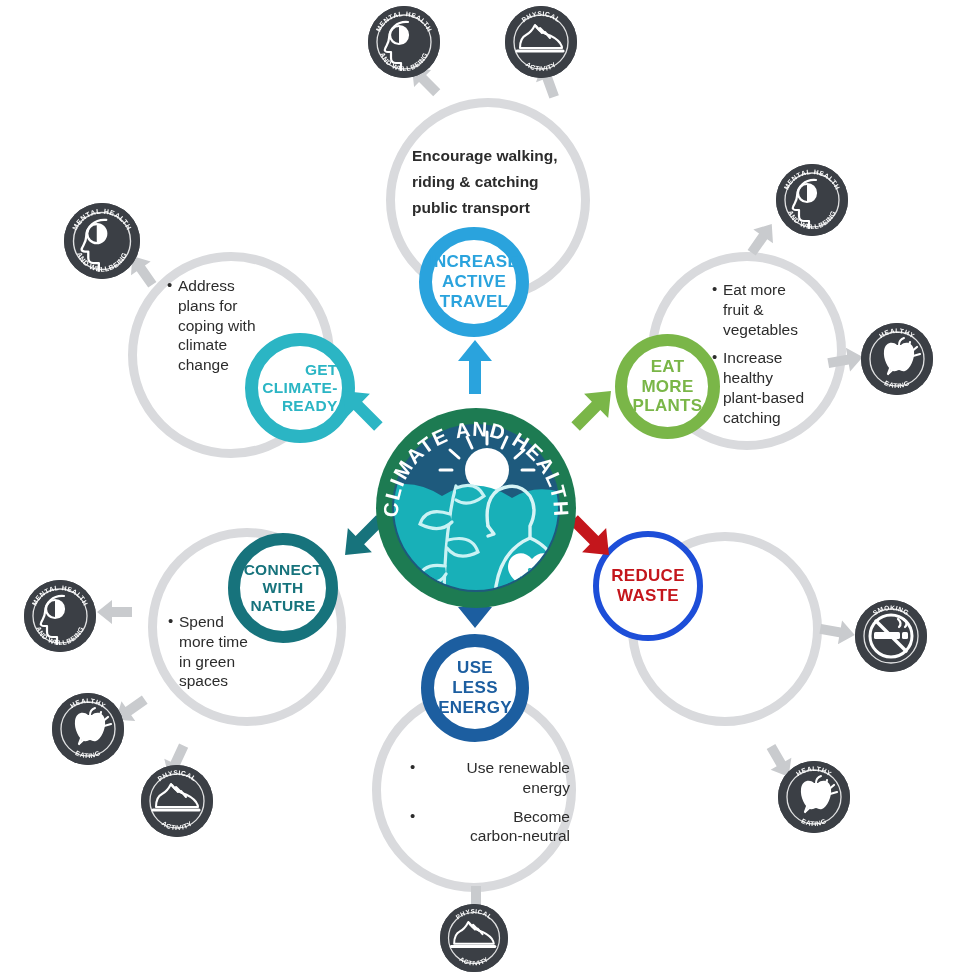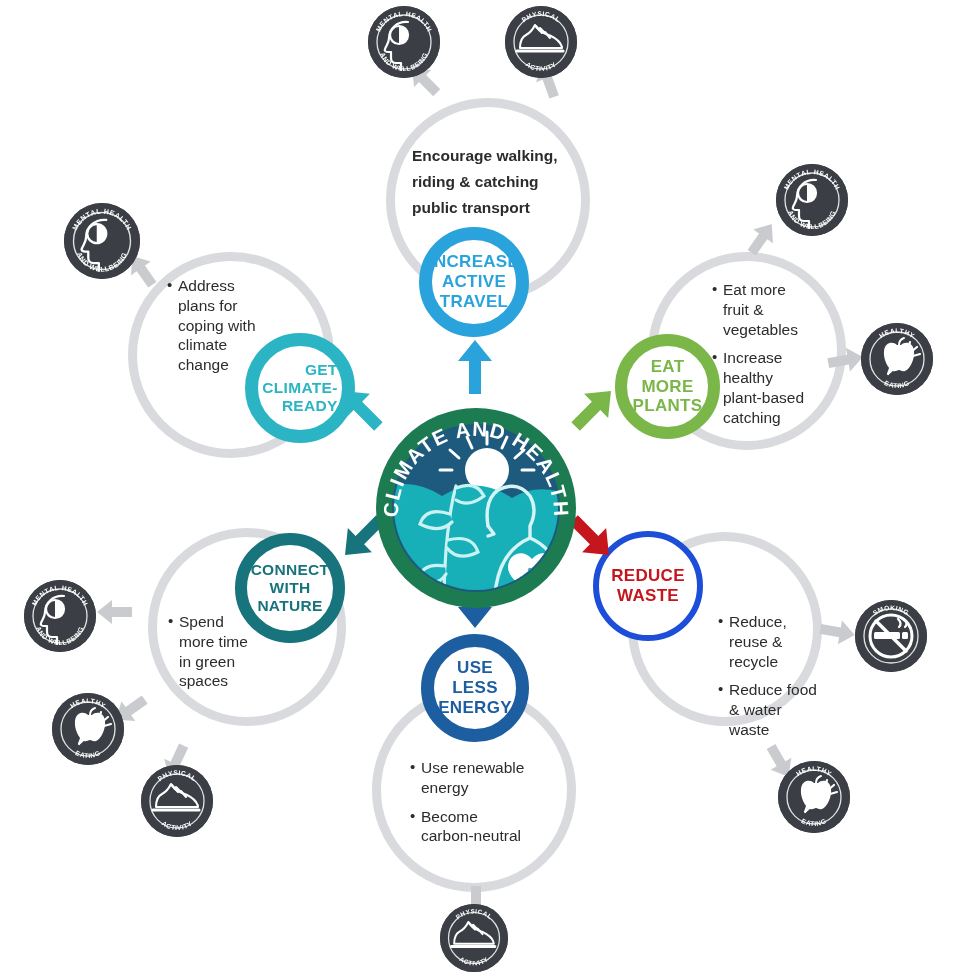--- a/index.html
+++ b/index.html
@@ -124,36 +124,22 @@
       </li>
       <li>
         <span>Increase</span><br>
         <span>healthy</span><br>
         <span>plant-based</span><br>
         <span>catching</span>
       </li>
     </ul>
   </div>
 
-  <div class="copy" style="left:718px; top:612px; width:130px;">
-    <ul>
-      <li>
-        <span>Reduce,</span><br>
-        <span>reuse &amp;</span><br>
-        <span>recycle</span>
-      </li>
-      <li>
-        <span>Reduce food</span><br>
-        <span>&amp; water</span><br>
-        <span>waste</span>
-      </li>
-    </ul>
-  </div>
-
-  <div class="copy" style="left:410px; top:758px; width:160px;">
+
+  <div class="copy" style="left:410px; top:758px; width:160px;text-align:right;">
     <ul>
       <li>
         <span>Use renewable</span><br>
         <span>energy</span>
       </li>
       <li>
         <span>Become</span><br>
         <span>carbon-neutral</span>
       </li>
     </ul>
@@ -206,21 +192,21 @@
   </div>
 
   <div class="pillar" style="left:421px; top:634px; width:108px; height:108px; border:13px solid #1c5ea0;">
     <div class="ptext" style="color:#1c5ea0;">
       <span>USE</span><br>
       <span>LESS</span><br>
       <span>ENERGY</span>
     </div>
   </div>
 
-  <div class="pillar" style="left:235px; top:533px; width:110px; height:110px; border:12px solid #17737c;">
+  <div class="pillar" style="left:228px; top:533px; width:110px; height:110px; border:12px solid #17737c;">
     <div class="ptext" style="color:#17737c; font-size:15.5px;">
       <span>CONNECT</span><br>
       <span>WITH</span><br>
       <span>NATURE</span>
     </div>
   </div>
 
   <div class="pillar" style="left:245px; top:333px; width:110px; height:110px; border:13px solid #2bb5c4;text-align:right;">
     <div class="ptext" style="color:#2bb5c4; font-size:15.5px;">
       <span>GET</span><br>

